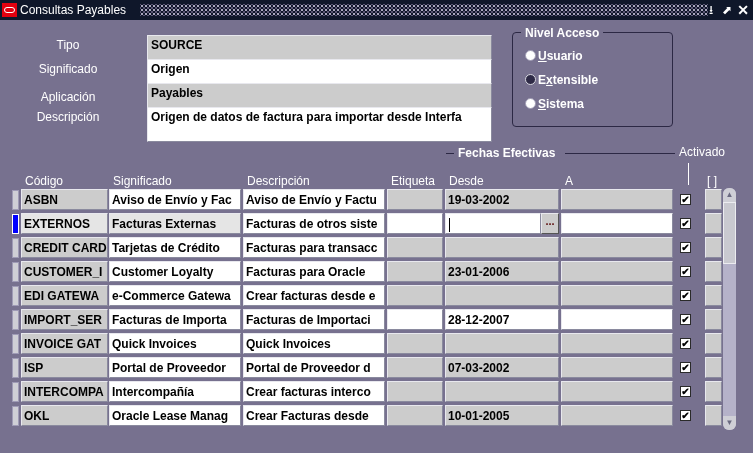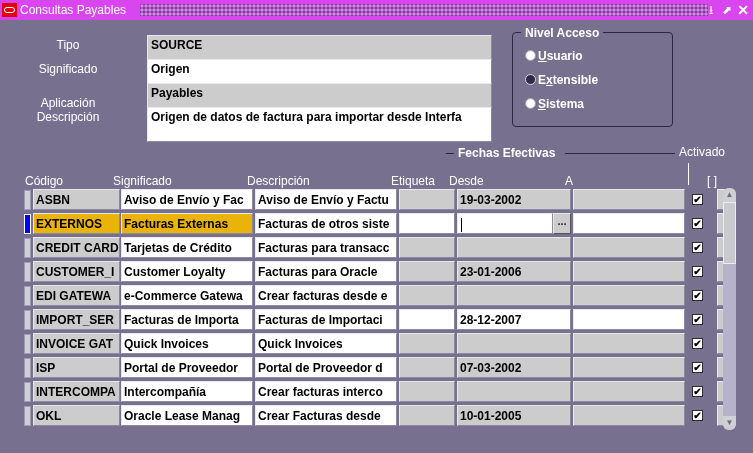--- a/index.html
+++ b/index.html
@@ -1,17 +1,17 @@
 <!DOCTYPE html>
 <html><head>
 <meta charset="utf-8">
 <style>
   html,body{margin:0;padding:0;}
   body{width:753px;height:453px;overflow:hidden;background:#77718f;font-family:"Liberation Sans",sans-serif;position:relative;}
-  .titlebar{position:absolute;left:0;top:0;width:753px;height:20px;background:#d946ef;}
+  .titlebar{position:absolute;left:0;top:0;width:753px;height:20px;background:#0f172a;}
   .app-icon{position:absolute;left:2px;top:3px;width:15px;height:14px;background:#e3000f;}
   .app-icon:after{content:"";position:absolute;left:2px;top:4px;width:9px;height:4px;border:1px solid #fff;border-radius:4px;}
   .title-text{position:absolute;left:20px;top:2px;color:#fff;font-size:12px;line-height:16px;}
   .title-dots{position:absolute;left:140px;right:45px;top:4px;height:12px;
     background-image:radial-gradient(circle,#a9a6bd 0.8px,transparent 1px),radial-gradient(circle,#5a5574 0.8px,transparent 1px);
     background-size:4px 4px,4px 4px;background-position:0 0,2px 2px;}
   .win-btn{position:absolute;top:2px;width:14px;height:16px;color:#fff;font-size:12px;line-height:16px;text-align:center;cursor:default;}
   .win-min{left:704px;}.win-max{left:720px;}.win-close{left:736px;font-size:14px;font-weight:bold;}
 
   .flabel{position:absolute;left:0;width:136px;text-align:center;color:#fff;font-size:12px;line-height:22px;}
@@ -27,33 +27,33 @@
   .radio .dot.on{background:#2e2a46;border-color:#d8d8e0;}
   .radio u{text-decoration:underline;}
 
   .fechas-line{position:absolute;top:153px;height:1px;background:#2c2844;}
   .fechas-title{position:absolute;left:458px;top:145px;color:#fff;font-size:12px;font-weight:bold;line-height:16px;}
   .activado-lbl{position:absolute;left:679px;top:144px;color:#fff;font-size:12px;line-height:16px;}
   .activado-tick{position:absolute;left:688px;top:163px;width:1px;height:22px;background:#fff;}
   .chdr{position:absolute;top:173px;color:#ffffff;font-size:12px;line-height:16px;}
   .bracket-hdr{position:absolute;left:707px;top:173px;color:#fff;font-size:12px;line-height:16px;}
 
-  .row{position:absolute;left:12px;width:679px;height:24px;text-decoration:underline;}
+  .row{position:absolute;left:0;width:679px;height:24px;text-decoration:underline;}
   .rowsel{position:absolute;left:12px;top:2px;width:7px;height:20px;background:#cfcfd6;border:1px solid #9f9bb6;box-sizing:border-box;}
   .rowsel.cur{background:#0000ff;border-color:#fff;}
   .cell{position:absolute;top:1px;height:21px;box-sizing:border-box;font-size:12px;font-weight:bold;line-height:20px;padding-left:2px;overflow:hidden;white-space:nowrap;color:#000;
     border:1px solid #e8e8ee;border-right-color:#8a8a9e;border-bottom-color:#8a8a9e;}
   .c-code{left:21px;width:87px;}
   .c-sig{left:109px;width:132px;}
   .c-desc{left:243px;width:142px;}
   .c-etq{left:387px;width:56px;}
   .c-desde{left:445px;width:114px;}
   .c-a{left:561px;width:112px;}
   .c-br{left:705px;width:17px;background:#cccccc;}
-  .cur-yellow{background:#eab308;}
+  .cur-yellow{background:#e5e5e5;}
   .caret{display:inline-block;width:1px;height:14px;background:#000;vertical-align:middle;margin-left:1px;}
   .lov-btn{position:absolute;left:541px;top:1px;width:18px;height:21px;background:#cccccc;box-sizing:border-box;border:1px solid #e8e8ee;border-right-color:#555;border-bottom-color:#555;color:#5b0a0a;font-size:11px;font-weight:bold;line-height:14px;text-align:center;}
   .chk{position:absolute;left:680px;top:6px;width:11px;height:11px;background:#fff;border:1px solid #2a2a2a;box-sizing:border-box;font-size:10px;line-height:9px;text-align:center;color:#000;font-weight:bold;}
 
   .vscroll{position:absolute;left:723px;top:188px;width:13px;height:242px;background:#b5b2c9;border-radius:6px;}
   .scroll-up{position:absolute;left:0;top:0;width:13px;height:14px;background:#cfcfd6;border-radius:6px 6px 0 0;color:#6a6a80;font-size:8px;line-height:14px;text-align:center;}
   .scroll-thumb{position:absolute;left:0;top:14px;width:13px;height:62px;background:#c9c9d0;border:1px solid #ececf0;box-sizing:border-box;}
   .scroll-dn{position:absolute;left:0;bottom:0;width:13px;height:14px;background:#cfcfd6;border-radius:0 0 6px 6px;color:#6a6a80;font-size:8px;line-height:14px;text-align:center;}
 </style>
 </head>
@@ -67,21 +67,21 @@
   <div class="win-btn win-max">⬈</div>
   <div class="win-btn win-close">✕</div>
 </div>
 
 <div class="flabel" style="top:34px">Tipo</div>
 <div class="ffield ro" style="top:35px">SOURCE</div>
 
 <div class="flabel" style="top:58px">Significado</div>
 <div class="ffield rw" style="top:59px">Origen</div>
 
-<div class="flabel" style="top:92px">Aplicación</div>
+<div class="flabel" style="top:86px">Aplicación</div>
 <div class="ffield ro" style="top:83px">Payables</div>
 
 <div class="flabel" style="top:106px">Descripción</div>
 <div class="ffield rw" style="top:107px">Origen de datos de factura para importar desde Interfa</div>
 
 <div class="groupbox"></div>
 <div class="group-title">Nivel Acceso</div>
 <div class="radio" style="top:48px">
   <span class="dot"></span><u>U</u><span>suario</span>
 </div>

